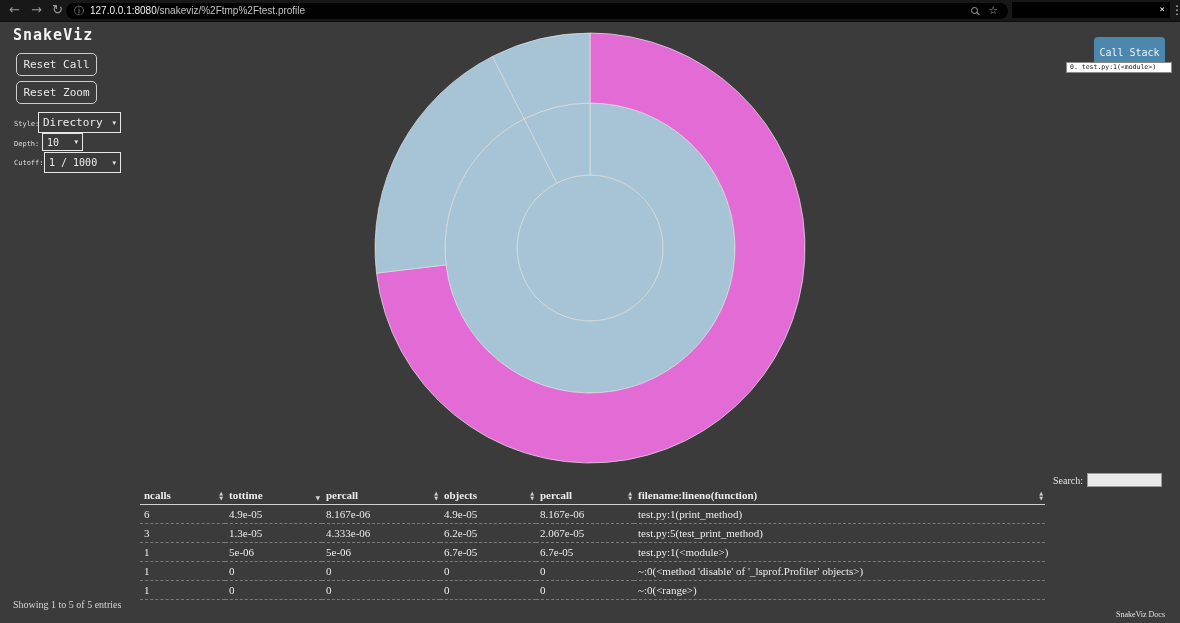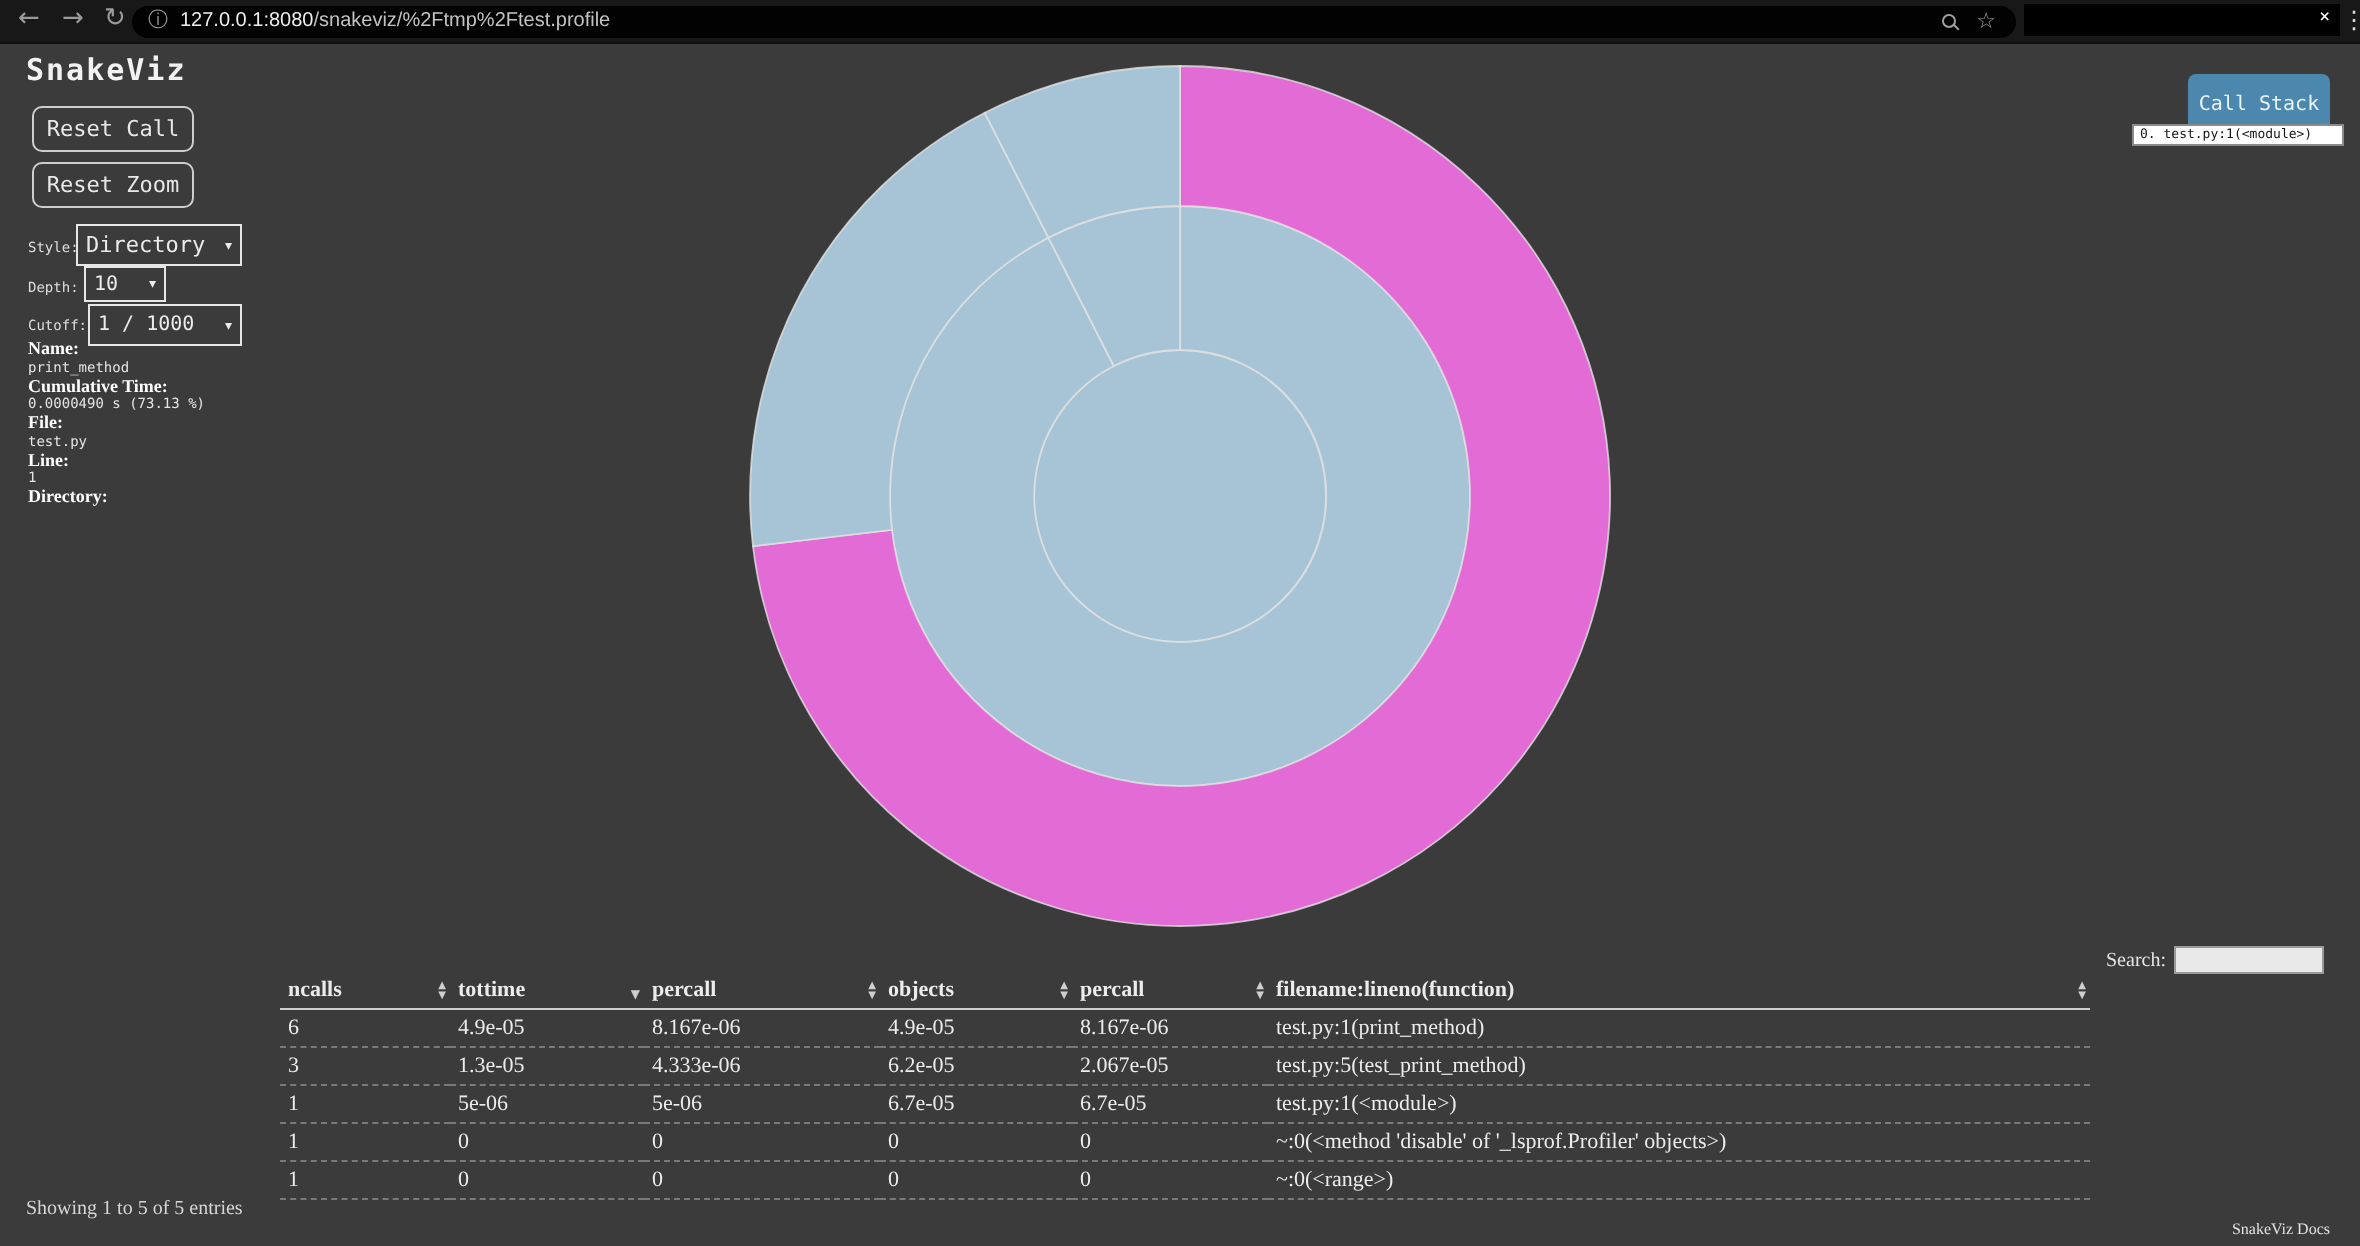--- a/index.html
+++ b/index.html
@@ -106,31 +106,20 @@
     <span>10</span>
     <span class="caret">▾</span>
   </div>
 
   <span class="ctl-label" id="cutoff-label">Cutoff:</span>
   <div class="selectbox" id="cutoff-select">
     <span>1 / 1000</span>
     <span class="caret">▾</span>
   </div>
 
-  <div id="info-panel">
-    <div class="ib">Name:</div>
-    <div class="iv">print_method</div>
-    <div class="ib">Cumulative Time:</div>
-    <div class="iv">0.0000490 s (73.13 %)</div>
-    <div class="ib">File:</div>
-    <div class="iv">test.py</div>
-    <div class="ib">Line:</div>
-    <div class="iv">1</div>
-    <div class="ib">Directory:</div>
-  </div>
 
   <button id="call-stack-btn">Call Stack</button>
   <div id="call-stack-list">
     <span>0. test.py:1(&lt;module&gt;)</span>
   </div>
 
   <svg id="sunburst" width="434" height="434" viewBox="0 0 434 434">
       <circle cx="217" cy="217" r="73" fill="#a6c4d6" stroke="#e2e2e2" stroke-width="0.9" stroke-opacity="0.8"></circle>
       <path d="M217.0,72.0 A145,145 0 1 1 151.2,87.8 L183.9,152.0 A73,73 0 1 0 217.0,144.0 Z" fill="#a6c4d6" stroke="#e2e2e2" stroke-width="0.9" stroke-opacity="0.8"></path>
       <path d="M151.2,87.8 A145,145 0 0 1 217.0,72.0 L217.0,144.0 A73,73 0 0 0 183.9,152.0 Z" fill="#a6c4d6" stroke="#e2e2e2" stroke-width="0.9" stroke-opacity="0.8"></path>

